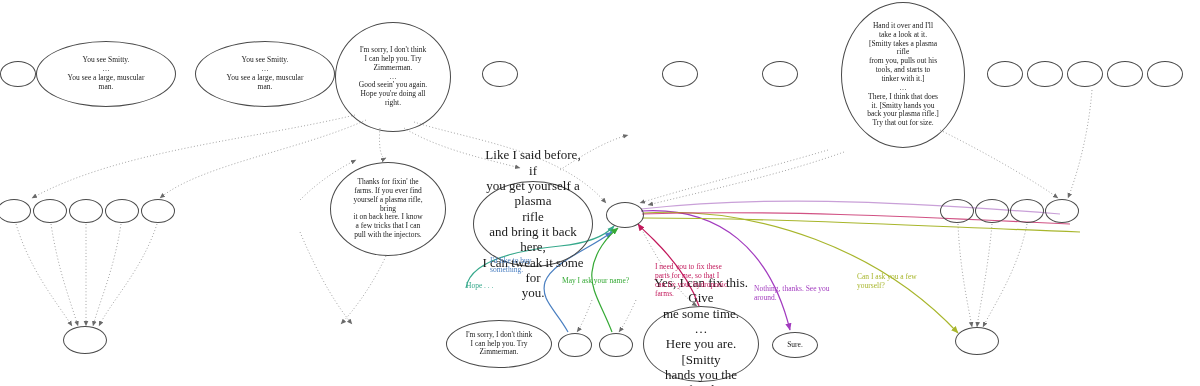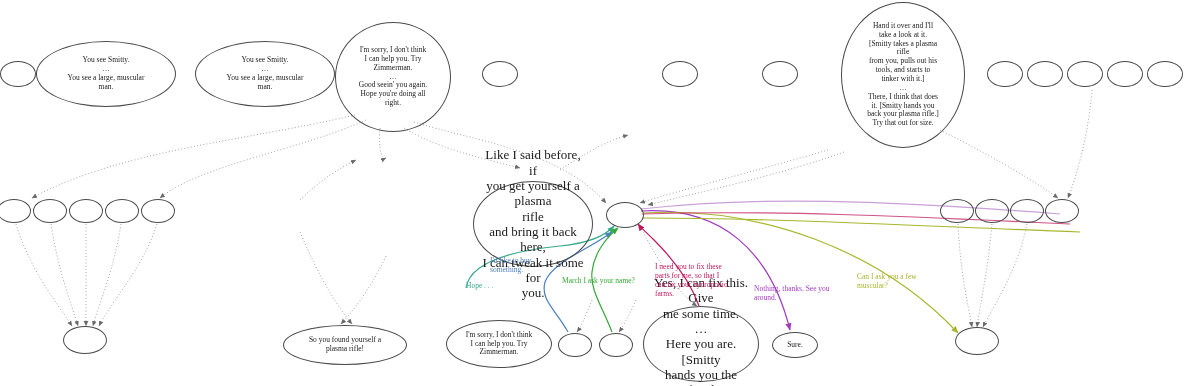--- a/index.html
+++ b/index.html
@@ -162,20 +162,29 @@
     </div>
     <div class="node" style="left: 69px; top: 199px; width: 34px; height: 24px; font-size: 7px; border-color: rgb(74, 74, 74); color: rgb(26, 26, 26);">
       <span class="txt"></span>
     </div>
     <div class="node" style="left: 105px; top: 199px; width: 34px; height: 24px; font-size: 7px; border-color: rgb(74, 74, 74); color: rgb(26, 26, 26);">
       <span class="txt"></span>
     </div>
     <div class="node" style="left: 141px; top: 199px; width: 34px; height: 24px; font-size: 7px; border-color: rgb(74, 74, 74); color: rgb(26, 26, 26);">
       <span class="txt"></span>
     </div>
+    <div class="node" style="left: 330px; top: 162px; width: 116px; height: 94px; font-size: 7.5px; border-color: rgb(74, 74, 74); color: rgb(26, 26, 26);">
+      <span class="txt">Thanks for fixin' the
+farms. If you ever find
+yourself a plasma rifle,
+bring
+it on back here. I know
+a few tricks that I can
+pull with the injectors.</span>
+    </div>
     <div class="node" style="left: 473px; top: 181px; width: 120px; height: 86px; font-size: 13px; border-color: rgb(74, 74, 74); color: rgb(26, 26, 26);">
       <span class="txt">Like I said before, if
 you get yourself a plasma
 rifle
 and bring it back here,
 I can tweak it some for
 you.</span>
     </div>
     <div class="node" style="left: 606px; top: 202px; width: 38px; height: 26px; font-size: 7px; border-color: rgb(74, 74, 74); color: rgb(26, 26, 26);">
       <span class="txt"></span>
@@ -188,24 +197,20 @@
     </div>
     <div class="node" style="left: 1010px; top: 199px; width: 34px; height: 24px; font-size: 7px; border-color: rgb(74, 74, 74); color: rgb(26, 26, 26);">
       <span class="txt"></span>
     </div>
     <div class="node" style="left: 1045px; top: 199px; width: 34px; height: 24px; font-size: 7px; border-color: rgb(74, 74, 74); color: rgb(26, 26, 26);">
       <span class="txt"></span>
     </div>
     <div class="node" style="left: 63px; top: 326px; width: 44px; height: 28px; font-size: 7px; border-color: rgb(74, 74, 74); color: rgb(26, 26, 26);">
       <span class="txt"></span>
     </div>
-    <div class="node" style="left: 283px; top: 325px; width: 124px; height: 40px; font-size: 7.5px; border-color: rgb(74, 74, 74); color: rgb(26, 26, 26);">
-      <span class="txt">So you found yourself a
-plasma rifle!</span>
-    </div>
     <div class="node" style="left: 446px; top: 320px; width: 106px; height: 48px; font-size: 7.5px; border-color: rgb(74, 74, 74); color: rgb(26, 26, 26);">
       <span class="txt">I'm sorry, I don't think
 I can help you. Try
 Zimmerman.</span>
     </div>
     <div class="node" style="left: 558px; top: 333px; width: 34px; height: 24px; font-size: 7px; border-color: rgb(74, 74, 74); color: rgb(26, 26, 26);">
       <span class="txt"></span>
     </div>
     <div class="node" style="left: 599px; top: 333px; width: 34px; height: 24px; font-size: 7px; border-color: rgb(74, 74, 74); color: rgb(26, 26, 26);">
       <span class="txt"></span>
@@ -220,22 +225,22 @@
     </div>
     <div class="node" style="left: 772px; top: 332px; width: 46px; height: 26px; font-size: 7.5px; border-color: rgb(74, 74, 74); color: rgb(26, 26, 26);">
       <span class="txt">Sure.</span>
     </div>
     <div class="node" style="left: 955px; top: 327px; width: 44px; height: 28px; font-size: 7px; border-color: rgb(74, 74, 74); color: rgb(26, 26, 26);">
       <span class="txt"></span>
     </div>
     <div class="elabel" style="left: 466px; top: 281px; width: 56px; font-size: 7.5px; color: rgb(55, 169, 140);">Hope . . .</div>
     <div class="elabel" style="left: 490px; top: 256px; width: 66px; font-size: 7.5px; color: rgb(74, 127, 193);">I'd like to buy
 something.</div>
-    <div class="elabel" style="left: 562px; top: 276px; width: 80px; font-size: 7.5px; color: rgb(53, 169, 53);">March I ask your name?</div>
+    <div class="elabel" style="left: 562px; top: 276px; width: 80px; font-size: 7.5px; color: rgb(53, 169, 53);">May I ask your name?</div>
     <div class="elabel" style="left: 655px; top: 262px; width: 90px; font-size: 7.5px; color: rgb(194, 24, 91);">I need you to fix these
 parts for me, so that I
 can fix your hydroponic
 farms.</div>
     <div class="elabel" style="left: 754px; top: 284px; width: 92px; font-size: 7.5px; color: rgb(162, 59, 191);">Nothing, thanks. See you
 around.</div>
     <div class="elabel" style="left: 857px; top: 272px; width: 80px; font-size: 7.5px; color: rgb(168, 182, 44);">Can I ask you a few
-muscular?</div>
+yourself?</div>
   </div>
 
 </body></html>

